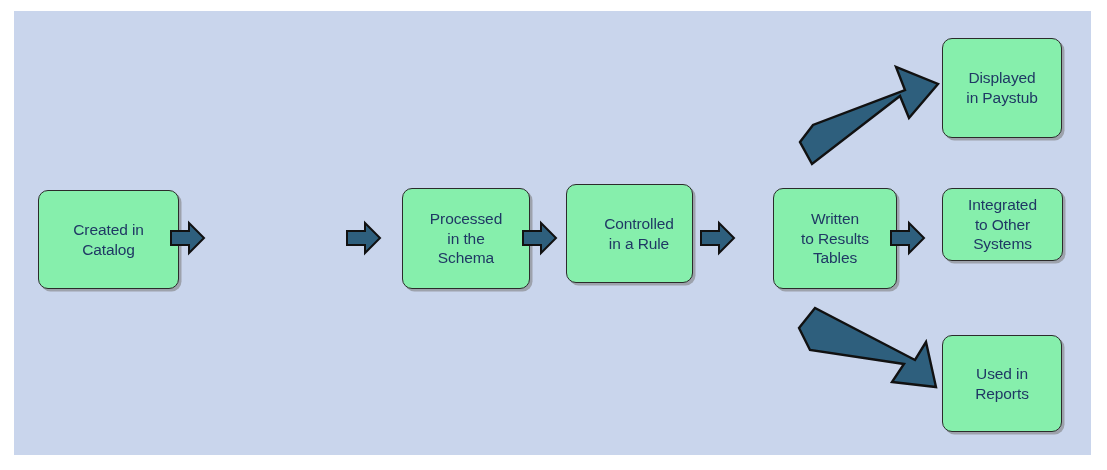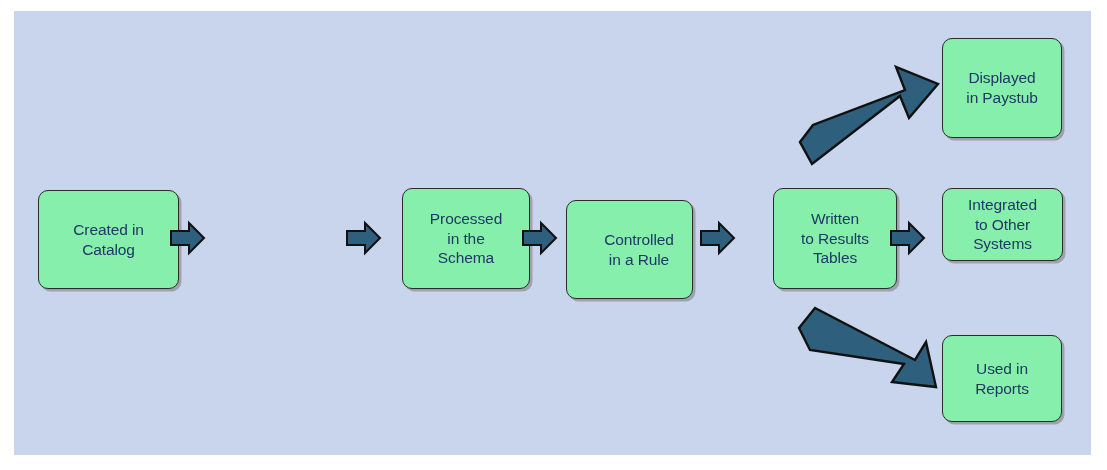--- a/index.html
+++ b/index.html
@@ -61,39 +61,39 @@
 
   <div class="node" style="left:38px;  top:190px; width:141px; height:99px;">
     <span class="node-label">Created in
 Catalog</span>
   </div>
   <div class="node" style="left:390px; top:188px; width:128px; height:101px;margin-left:12px;">
     <span class="node-label">Processed
 in the
 Schema</span>
   </div>
-  <div class="node" style="left:566px; top:200px; width:127px; height:99px;padding-left:19px;">
+  <div class="node" style="left:566px; top:184px; width:127px; height:99px;padding-left:19px;">
     <span class="node-label">Controlled
 in a Rule</span>
   </div>
   <div class="node" style="left:773px; top:188px; width:124px; height:101px;">
     <span class="node-label">Written
 to Results
 Tables</span>
   </div>
   <div class="node" style="left:942px; top:188px; width:121px; height:73px;">
     <span class="node-label">Integrated
 to Other
 Systems</span>
   </div>
   <div class="node" style="left:942px; top:38px;  width:120px; height:100px;">
     <span class="node-label">Displayed
 in Paystub</span>
   </div>
-  <div class="node" style="left:942px; top:335px; width:120px; height:87px;">
+  <div class="node" style="left:942px; top:335px; width:120px; height:97px;">
     <span class="node-label">Used in
 Reports</span>
   </div>
 
   <div class="arrow-small" style="left:170px; top:221px;">
     <svg width="36" height="34" viewBox="0 0 36 34">
         <path d="M1 10 L19 10 L19 2 L34 17 L19 32 L19 24 L1 24 Z" fill="#2e5f7d" stroke="#111111" stroke-width="2" stroke-linejoin="miter"></path>
       </svg>
   </div>
   <div class="arrow-small" style="left:346px; top:221px;">

